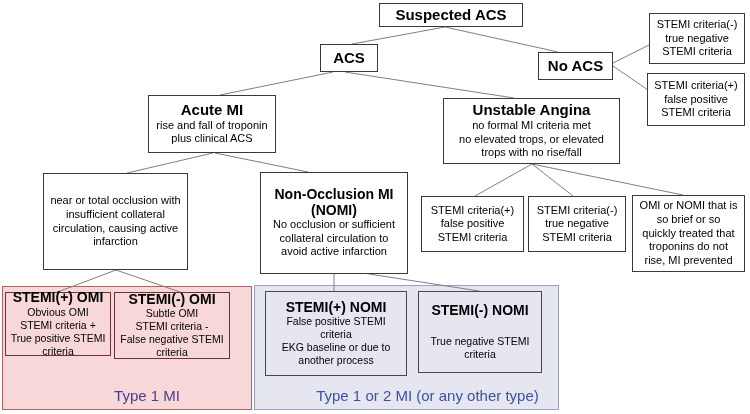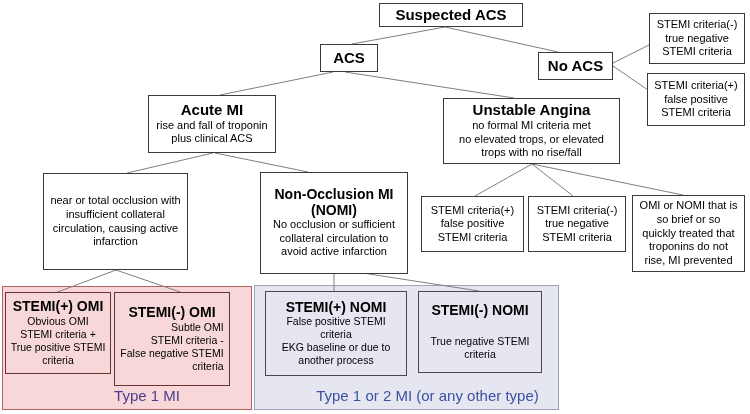--- a/index.html
+++ b/index.html
@@ -138,29 +138,29 @@
   </div>
 
   <div class="node" style="left:632px;top:195px;width:113px;height:77px;">
     <span class="body">OMI or NOMI that is
 so brief or so
 quickly treated that
 troponins do not
 rise, MI prevented</span>
   </div>
 
-  <div class="node t14 b105 leaf-omi" style="left:5px;top:292px;width:106px;height:82px;">
+  <div class="node t14 b105 leaf-omi" style="left:5px;top:292px;width:106px;height:64px;">
     <span class="title">STEMI(+) OMI</span>
     <span class="body">Obvious OMI
 STEMI criteria +
 True positive STEMI
 criteria</span>
   </div>
 
-  <div class="node t14 b105 leaf-omi" style="left:114px;top:292px;width:116px;height:94px;text-align:right;">
+  <div class="node t14 b105 leaf-omi" style="left:114px;top:292px;width:116px;height:67px;">
     <span class="title">STEMI(-) OMI</span>
     <span class="body">Subtle OMI
 STEMI criteria -
 False negative STEMI
 criteria</span>
   </div>
 
   <div class="node t14 b105 leaf-nomi" style="left:265px;top:291px;width:142px;height:85px;">
     <span class="title">STEMI(+) NOMI</span>
     <span class="body">False positive STEMI

